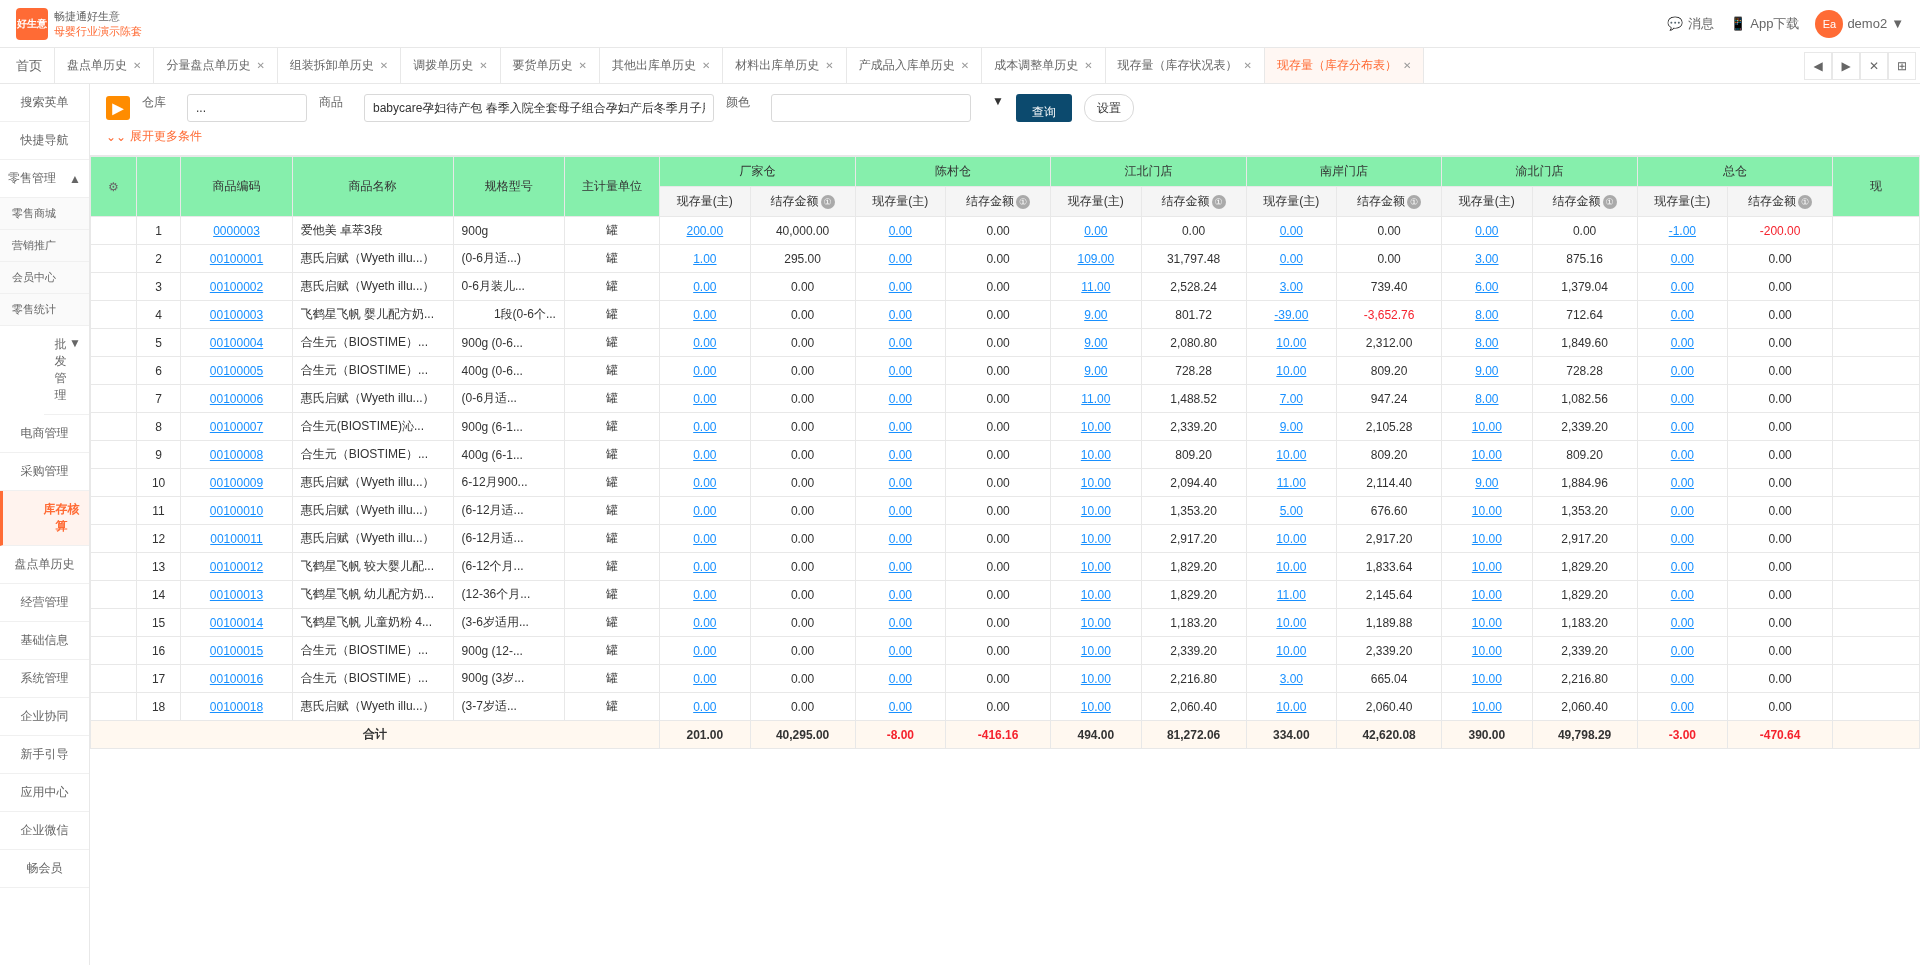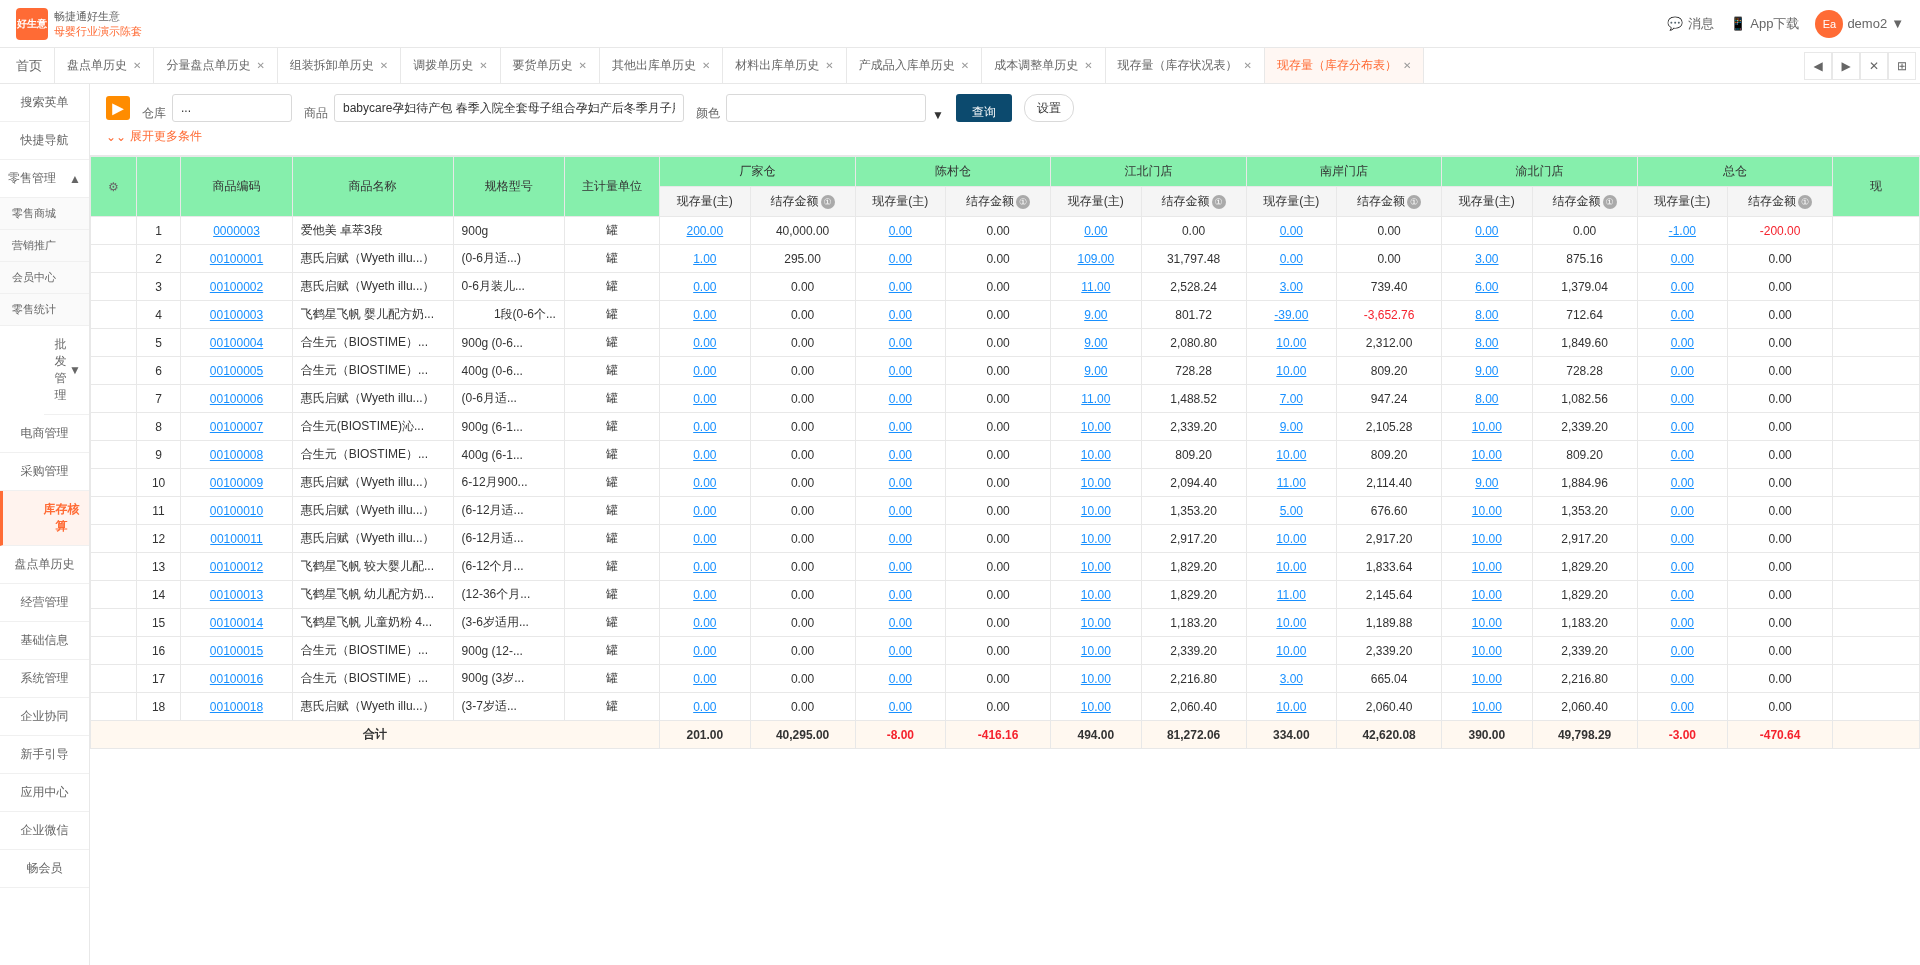--- a/index.html
+++ b/index.html
@@ -39,21 +39,21 @@
 
     
     .page-header { background: #fff; padding: 10px 16px 6px; border-bottom: 1px solid #e8e8e8; display: flex; justify-content: space-between; align-items: center; }
     .page-title { font-size: 16px; font-weight: bold; color: #333; }
     .page-actions { display: flex; gap: 8px; align-items: center; }
     .btn-action { padding: 4px 10px; border: 1px solid #d9d9d9; background: #fff; border-radius: 3px; cursor: pointer; font-size: 12px; color: #666; display: flex; align-items: center; gap: 4px; }
 
     
     .filter-area { background: #fff; padding: 10px 16px; border-bottom: 1px solid #e8e8e8; }
     .filter-row { display: flex; align-items: center; gap: 12px; flex-wrap: wrap; }
-    .filter-item { display: flex; align-items: flex-end; gap: 6px; }
+    .filter-item { display: flex; align-items: flex-start; gap: 21px; }
     .filter-label { color: #666; font-size: 12px; white-space: nowrap; }
     .filter-input { border: 1px solid #d9d9d9; border-radius: 3px; padding: 4px 8px; font-size: 12px; color: #333; background: #fff; min-width: 80px; height: 28px; }
     .filter-input-wide { min-width: 300px; }
     .filter-input-color { min-width: 200px; }
     .btn-primary { background: #0c4a6e; color: white; border: none; padding: 10px 16px; border-radius: 3px; cursor: pointer; font-size: 12px; height: 28px; }
     .btn-default { background: #fff; color: #333; border: 1px solid #d9d9d9; padding: 5px 12px; border-radius: 13px; cursor: pointer; font-size: 12px; height: 28px; }
     .expand-btn { color: #ff6b35; font-size: 12px; cursor: pointer; display: flex; align-items: center; gap: 4px; }
     .filter-arrow { width: 24px; height: 24px; background: #ff8c00; color: white; border-radius: 3px; display: flex; align-items: center; justify-content: center; cursor: pointer; font-size: 14px; font-weight: bold; }
 
     
@@ -167,21 +167,21 @@
     <div class="sidebar-item" style="display:flex;justify-content:space-between;align-items:center;">
       <span>零售管理</span>
         <span>▲</span>
     </div>
     <div class="sidebar-sub">
       <div class="sidebar-item">零售商城</div>
       <div class="sidebar-item">营销推广</div>
       <div class="sidebar-item">会员中心</div>
       <div class="sidebar-item">零售统计</div>
     </div>
-    <div class="sidebar-item" style="display:flex;justify-content:space-between;align-items:center;margin-left:44px;">
+    <div class="sidebar-item" style="display:flex;justify-content:space-between;margin-left:44px;">
       <span>批发管理</span>
         <span>▼</span>
     </div>
     <div class="sidebar-item">电商管理</div>
     <div class="sidebar-item">采购管理</div>
     <div class="sidebar-item active">库存核算</div>
     <div class="sidebar-item">盘点单历史</div>
     <div class="sidebar-item">经营管理</div>
     <div class="sidebar-item">基础信息</div>
     <div class="sidebar-item">系统管理</div>

